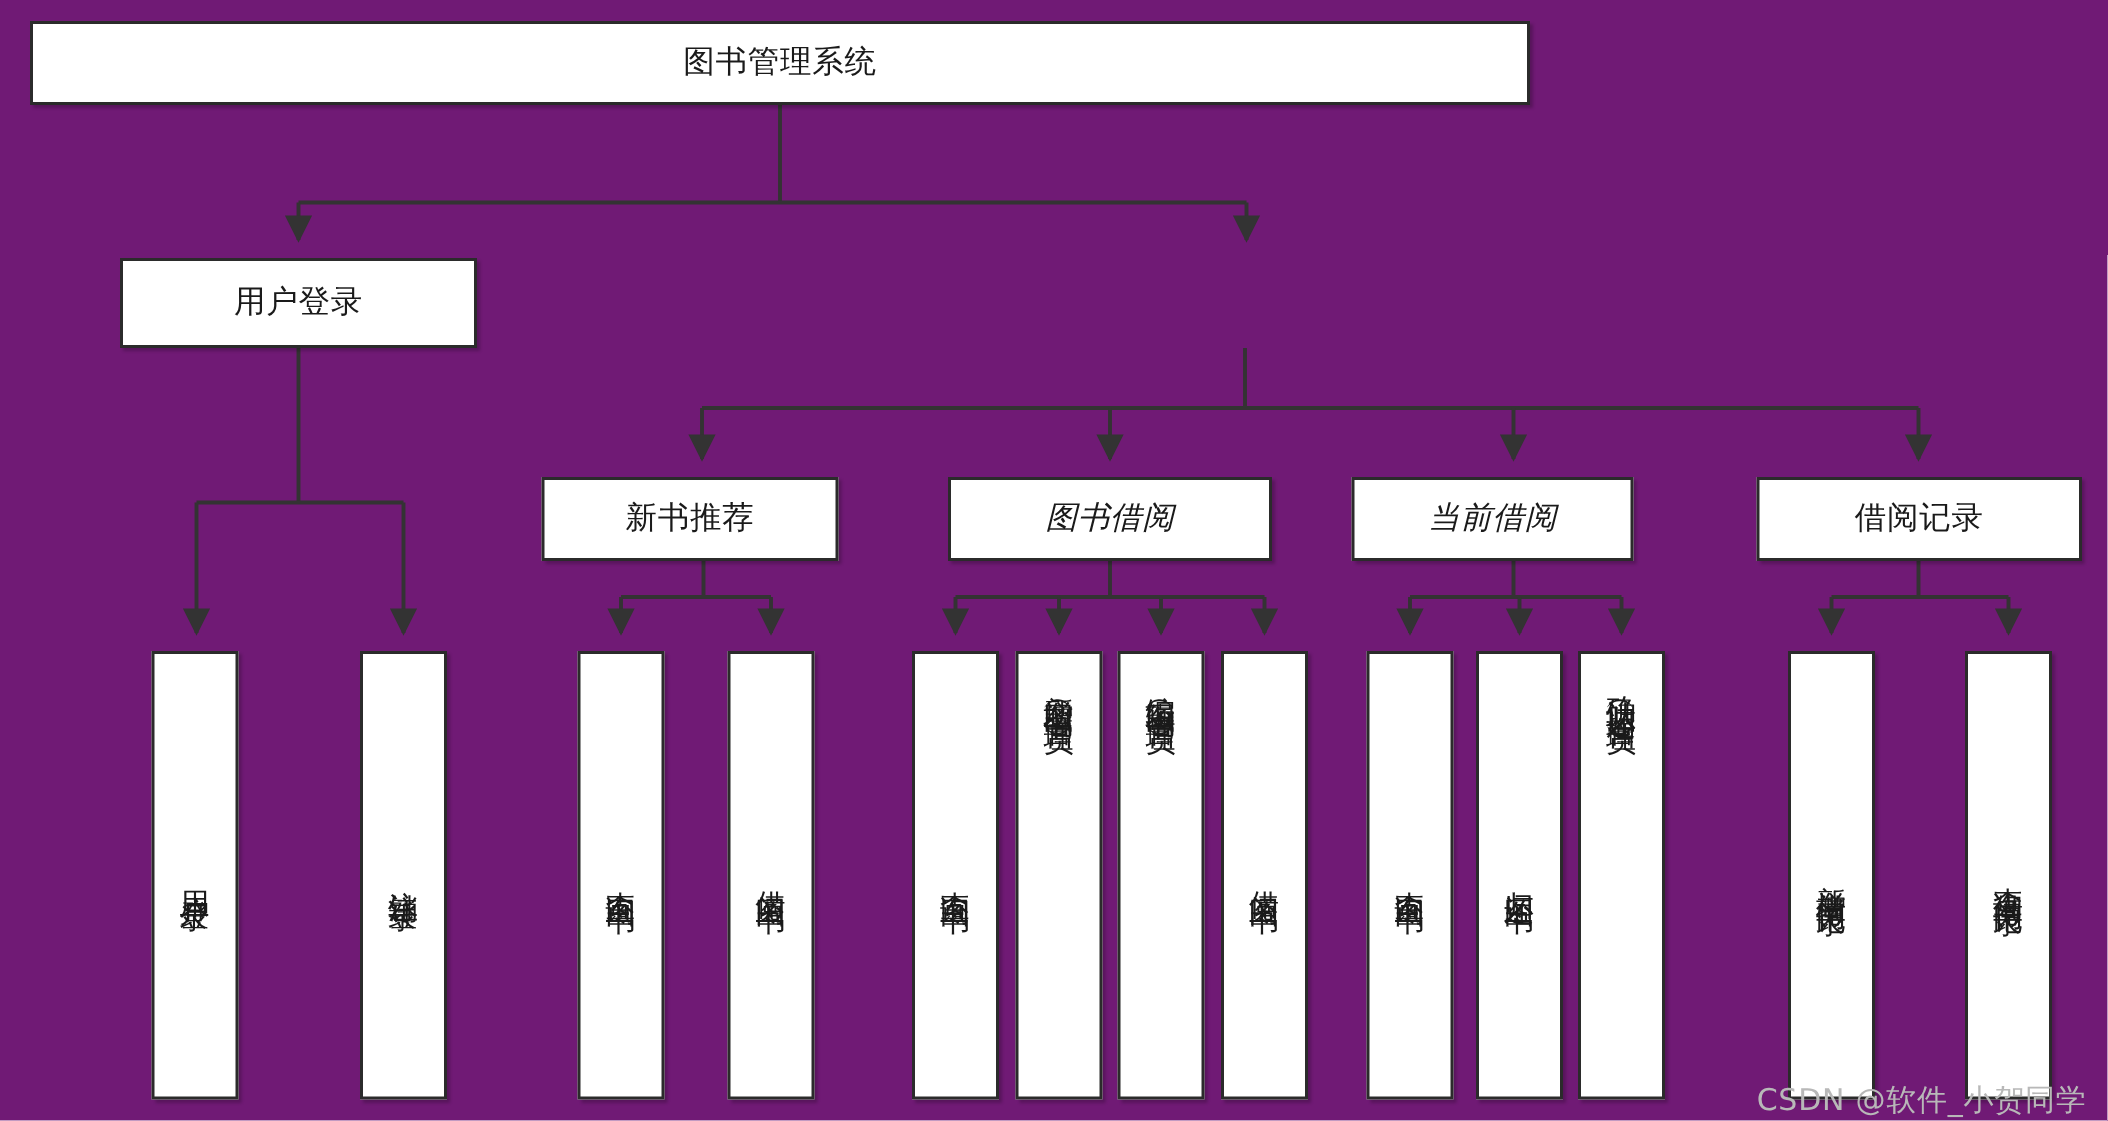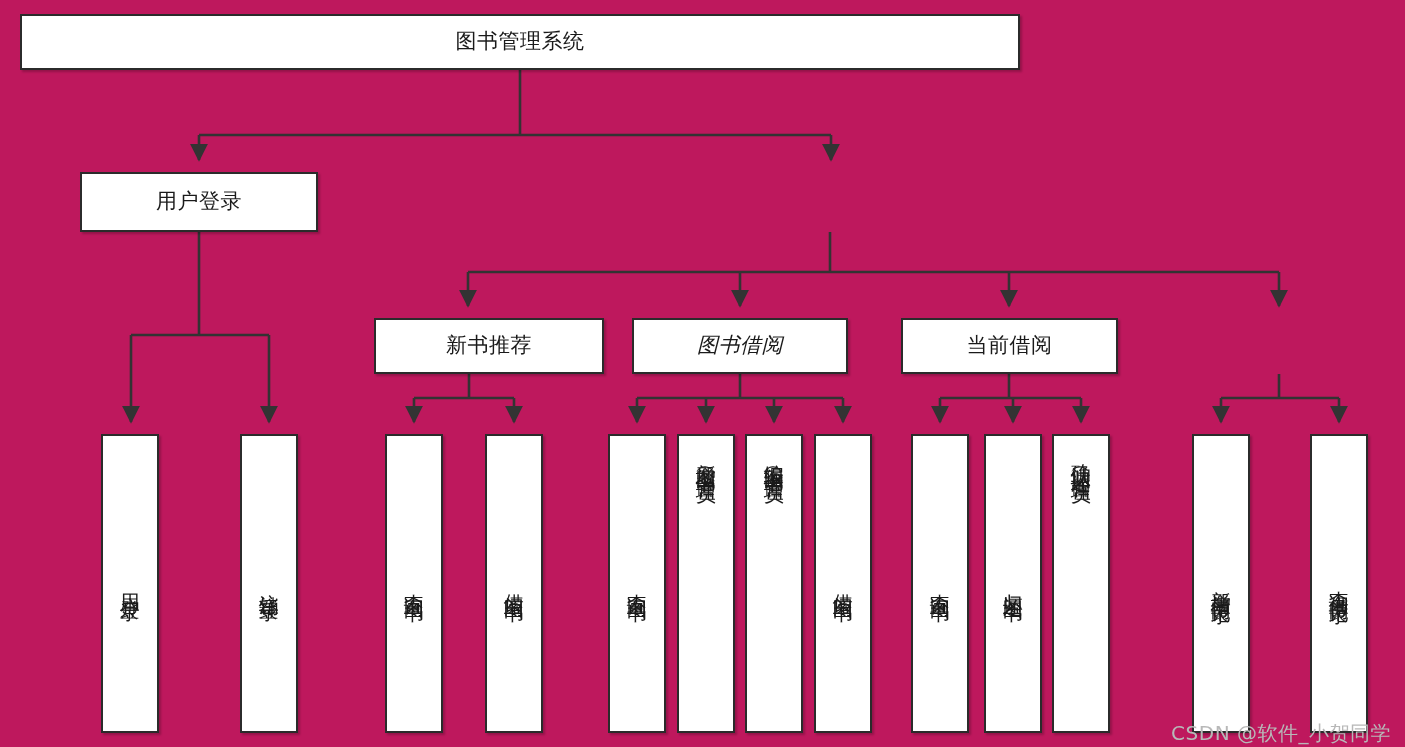--- a/index.html
+++ b/index.html
@@ -7,21 +7,21 @@
     padding: 0;
     background: #ffffff;
   }
   body {
     font-family: "DejaVu Sans", "Liberation Sans", sans-serif;
   }
   #canvas {
     position: relative;
     width: 1405px;
     height: 747px;
-    background: #be185d;
+    background: #701a75;
     overflow: hidden;
   }
   #diagram-svg {
     position: absolute;
     left: 0;
     top: 0;
     width: 1405px;
     height: 747px;
   }
   .node-box {
@@ -125,28 +125,31 @@
   </svg>
 
   <div class="node-box" style="left: 20px; top: 14px; width: 1000px; height: 56px;">
     <span class="node-label">图书管理系统</span>
   </div>
 
   <div class="node-box" style="left: 80px; top: 172px; width: 238px; height: 60px;">
     <span class="node-label">用户登录</span>
   </div>
 
-  <div class="node-box" style="left: 361px; top: 318px; width: 230px; height: 56px; margin-left: 13px;">
+  <div class="node-box" style="left: 361px; top: 318px; width: 198px; height: 56px;">
     <span class="node-label">新书推荐</span>
   </div>
   <div class="node-box" style="left: 632px; top: 318px; width: 216px; height: 56px; font-style: italic;">
     <span class="node-label">图书借阅</span>
   </div>
-  <div class="node-box" style="left: 901px; top: 318px; width: 217px; height: 56px;">
+  <div class="node-box" style="left: 901px; top: 318px; width: 188px; height: 56px; font-style: italic;">
     <span class="node-label">当前借阅</span>
+  </div>
+  <div class="node-box" style="left: 1171px; top: 318px; width: 217px; height: 56px;">
+    <span class="node-label">借阅记录</span>
   </div>
 
   <div class="node-box vertical centered" style="left: 101px; top: 434px; width: 58px; height: 299px;">
     <span class="node-label">用户登录</span>
   </div>
   <div class="node-box vertical centered" style="left: 240px; top: 434px; width: 58px; height: 299px;">
     <span class="node-label">注销登录</span>
   </div>
   <div class="node-box vertical centered" style="left: 385px; top: 434px; width: 58px; height: 299px;">
     <span class="node-label">查询图书</span>

